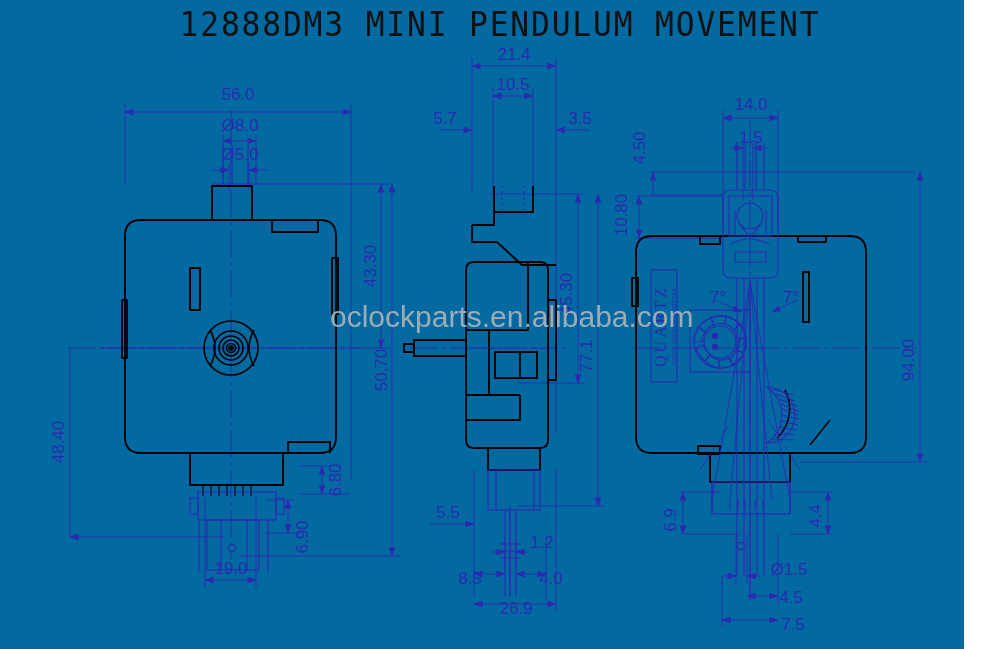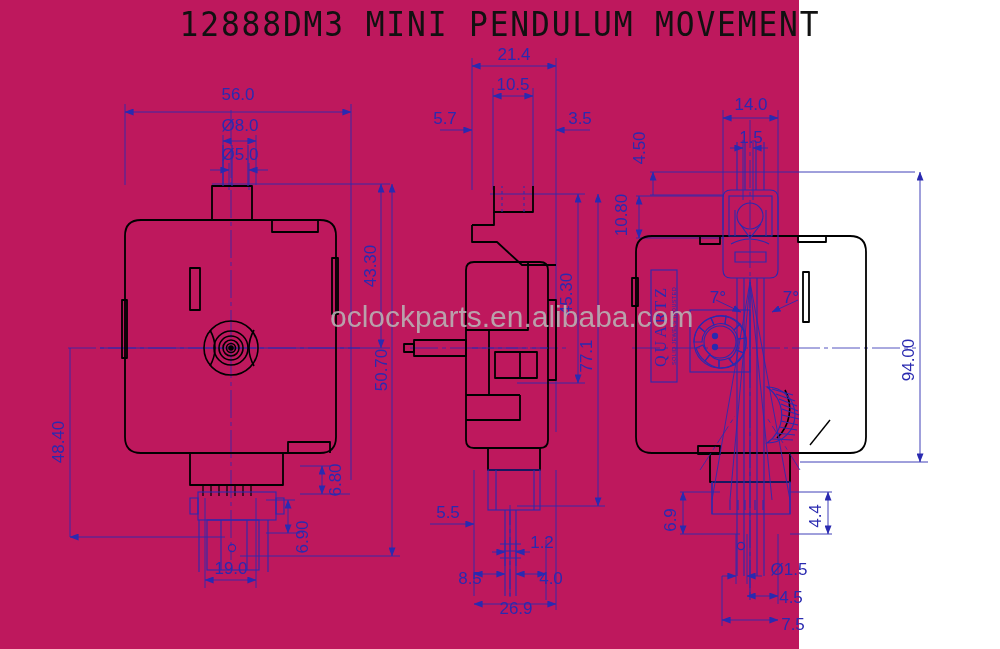--- a/index.html
+++ b/index.html
@@ -1,18 +1,18 @@
 <!DOCTYPE html>
 <html><head>
 <meta charset="utf-8">
 <style>
   html,body{margin:0;padding:0;background:#fff;}
   body{width:1000px;height:649px;overflow:hidden;
        font-family:"Liberation Sans",sans-serif;}
-  #stage{position:relative;width:799px;height:649px;background:#be185d;}
+  #stage{position:relative;width:964px;height:649px;background:#0369a1;}
   #title{
     position:absolute;left:0;top:4px;width:1000px;text-align:center;
     font-family:"DejaVu Sans Mono",monospace;
     font-size:34px;letter-spacing:2px;color:#111;white-space:nowrap;
     font-weight:400;transform:scaleX(0.92);transform-origin:center top;
   }
   svg{position:absolute;left:0;top:0;}
   .wm{
     position:absolute;left:330px;top:300px;
     font-family:"Liberation Sans",sans-serif;

